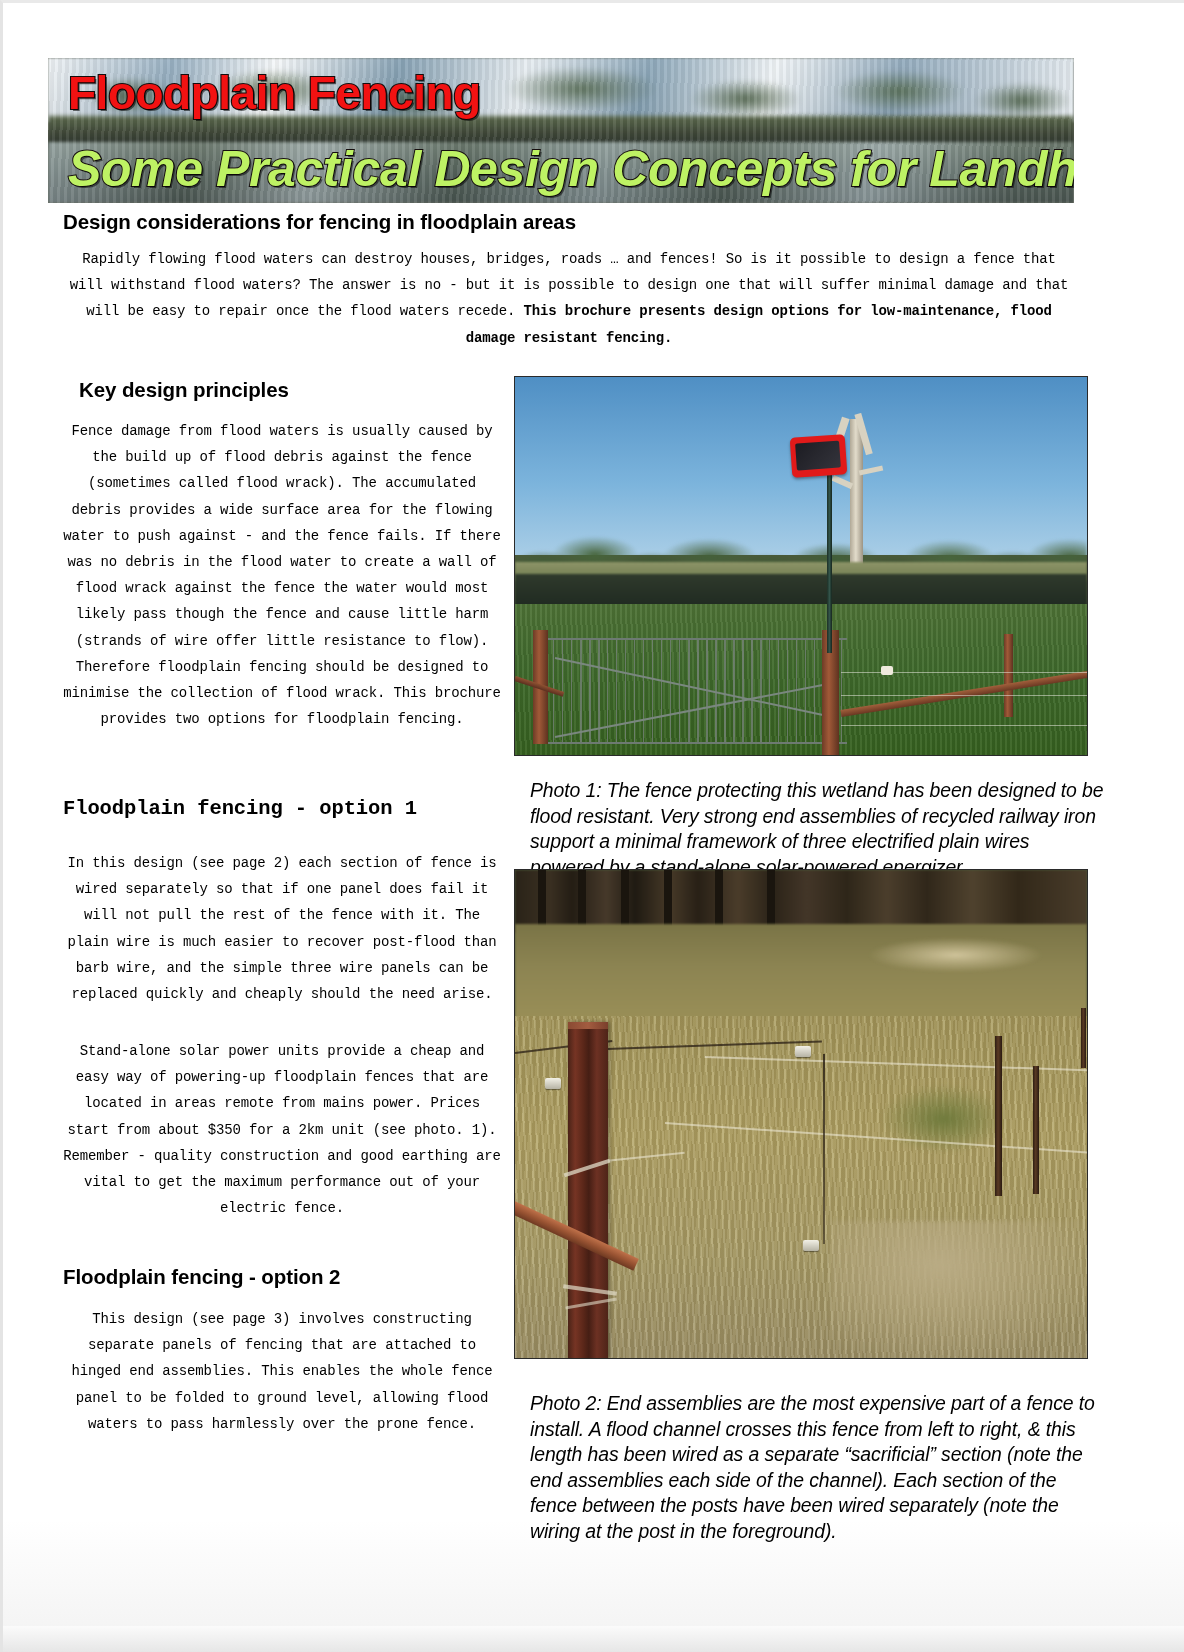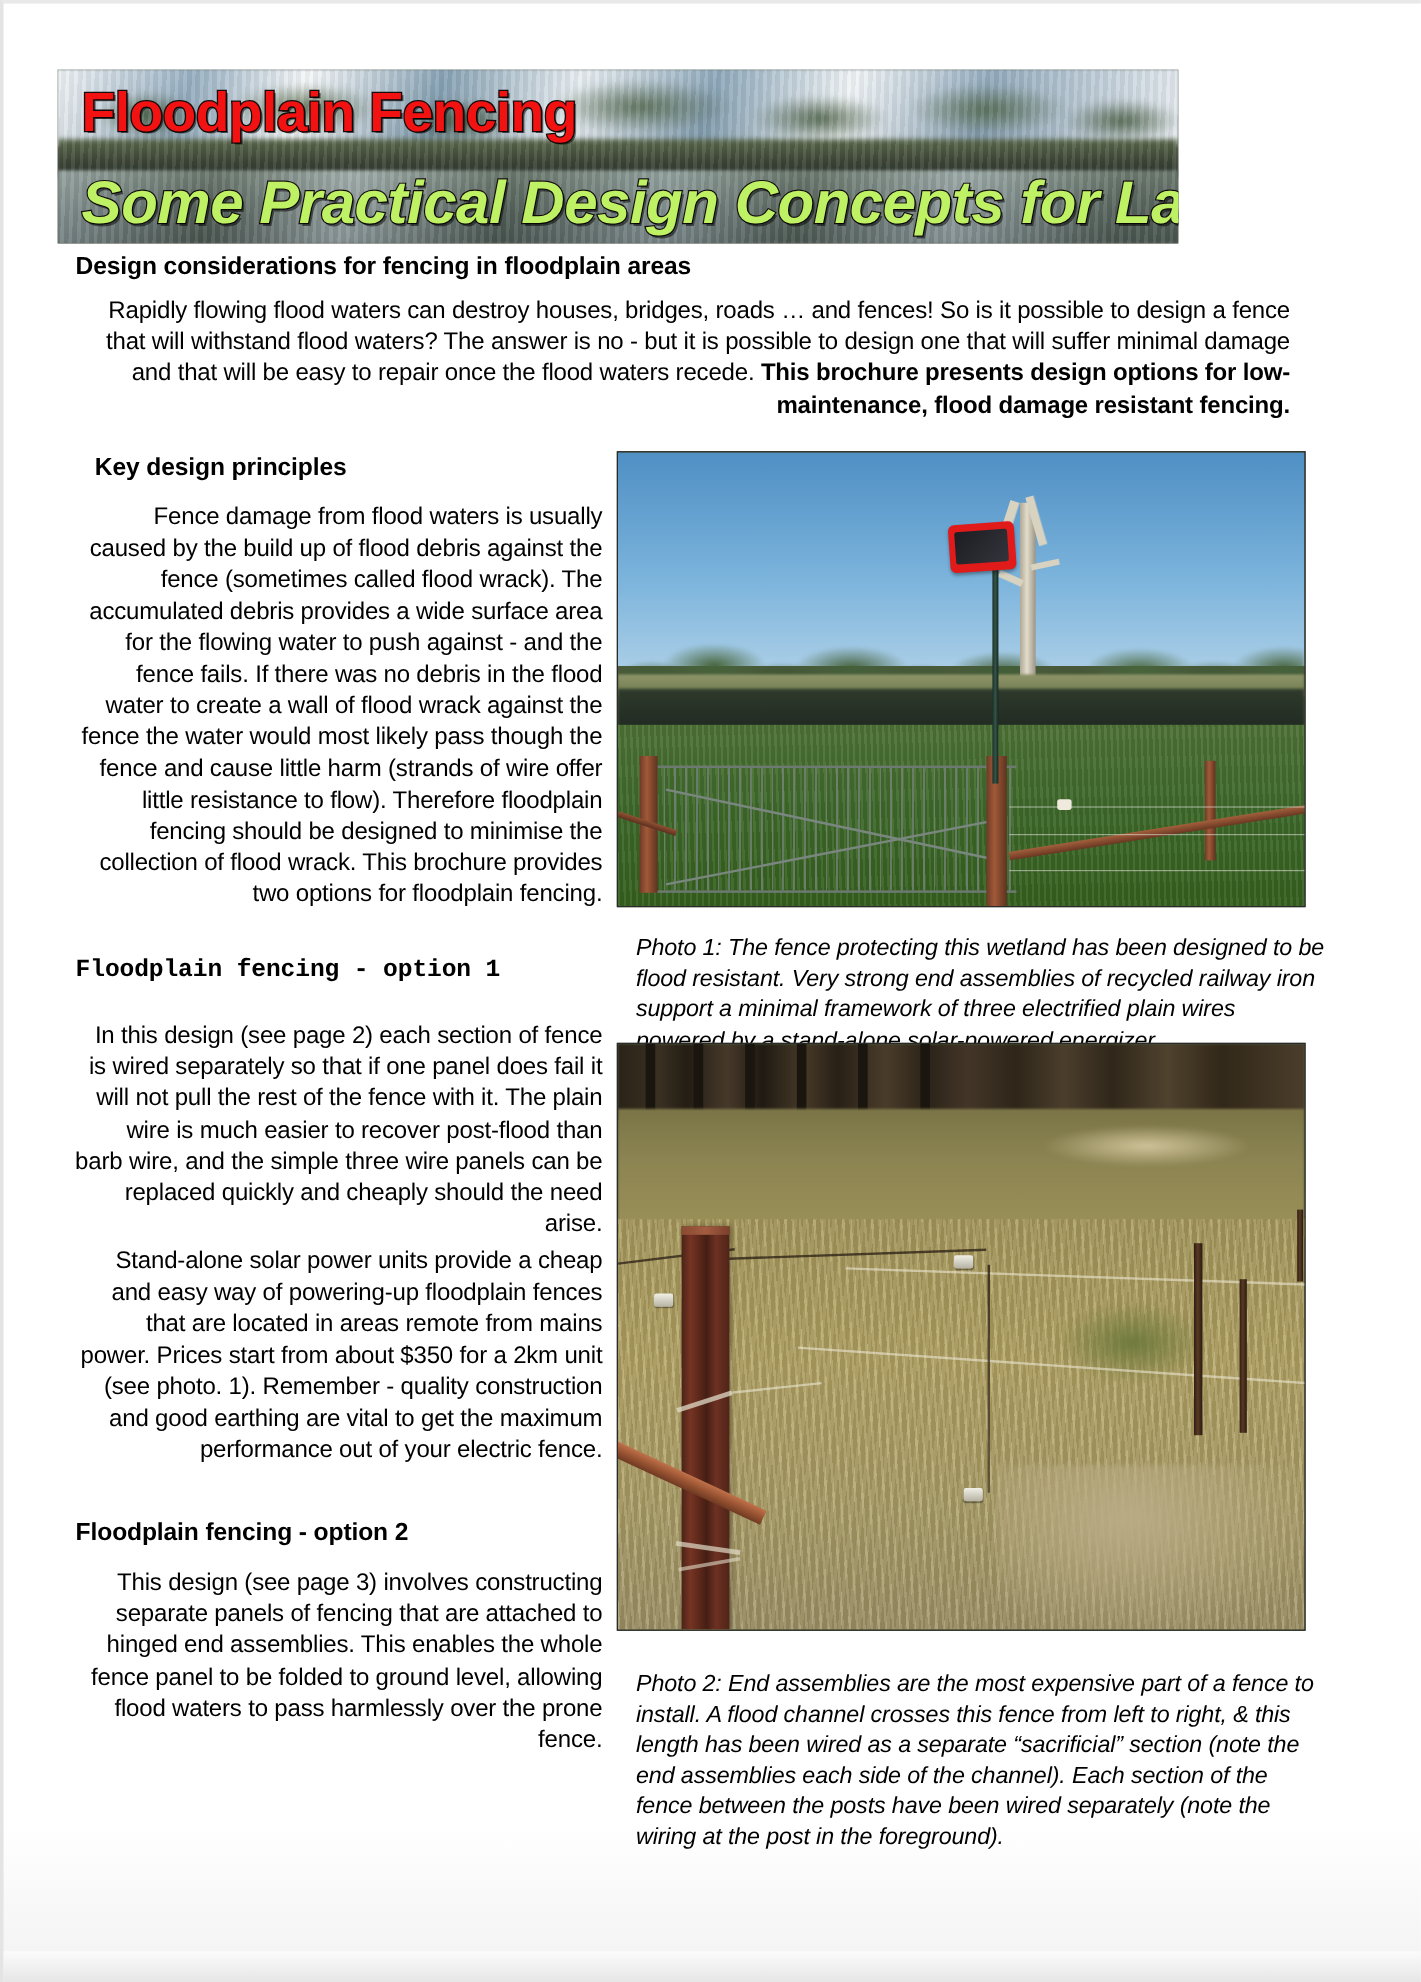--- a/index.html
+++ b/index.html
@@ -18,21 +18,21 @@
     border-left:3px solid #e4e4e4;
   }
   .page:after{
     content:"";position:absolute;left:0;right:0;bottom:0;height:26px;
     background:linear-gradient(to bottom,#fbfbfb,#e6e6e6);
     pointer-events:none;
   }
 
   
   .banner{
-    position:absolute;left:45px;top:55px;width:934px;height:145px;
+    position:absolute;left:45px;top:55px;width:1026px;height:145px;
     overflow:hidden;
     background:#6a6f63;
   }
   .banner .sky{
     position:absolute;left:0;top:0;width:100%;height:44%;
     background:
       linear-gradient(105deg, rgba(255,255,255,.85) 0%, rgba(150,175,195,.5) 12%,
         rgba(255,255,255,.9) 22%, rgba(120,150,170,.55) 34%, rgba(245,248,250,.85) 46%,
         rgba(130,160,180,.5) 58%, rgba(250,252,253,.9) 70%, rgba(140,165,185,.5) 82%,
         rgba(248,250,252,.85) 100%),
@@ -85,22 +85,22 @@
     -webkit-text-stroke:2px #160e0e;
     paint-order:stroke fill;
     text-shadow:2px 2px 0 rgba(0,0,0,.5);
     white-space:nowrap;
   }
   h2.head{
     position:absolute;margin:0;font-size:20.5px;font-weight:bold;
     letter-spacing:-.1px;
   }
   p.para{
-    position:absolute;margin:0;font-size:20px;line-height:26.2px;
-    letter-spacing:-.15px;text-align:right;
+    position:absolute;margin:0;font-size:14px;line-height:26.2px;
+    letter-spacing:-.15px;text-align:center;font-family:Liberation Mono, monospace;
   }
   .intro{left:60px;top:243px;width:1012px;}
   .lead-head{left:60px;top:207px;}
 
   .kdp-head{left:76px;top:375px;}
   .col-left{left:59px;width:440px;}
 
   .opt1-head{left:60px;top:794px;font-family:Liberation Mono, monospace;}
   .opt2-head{left:60px;top:1262px;}
 

